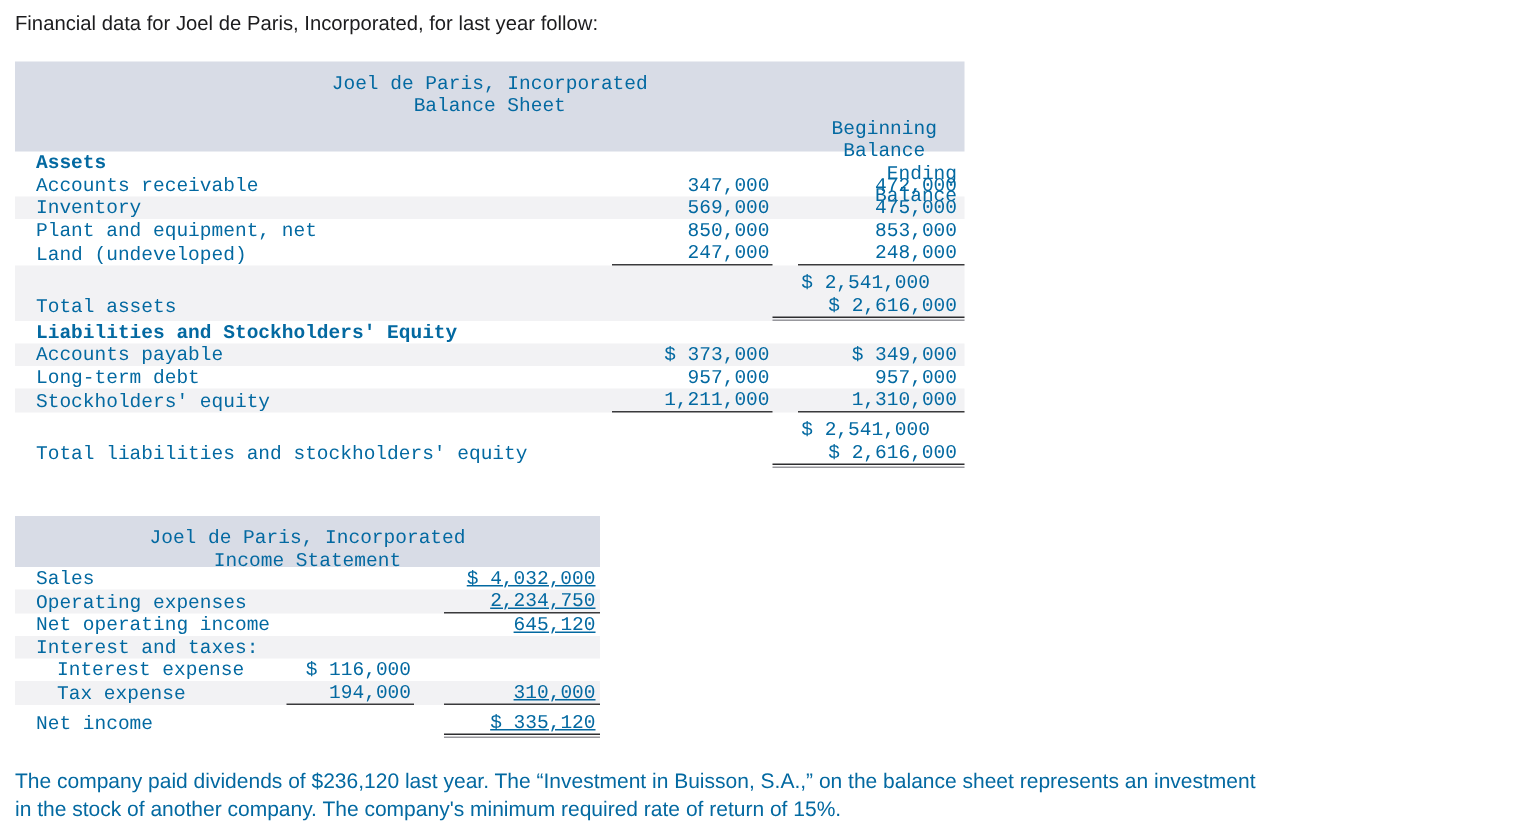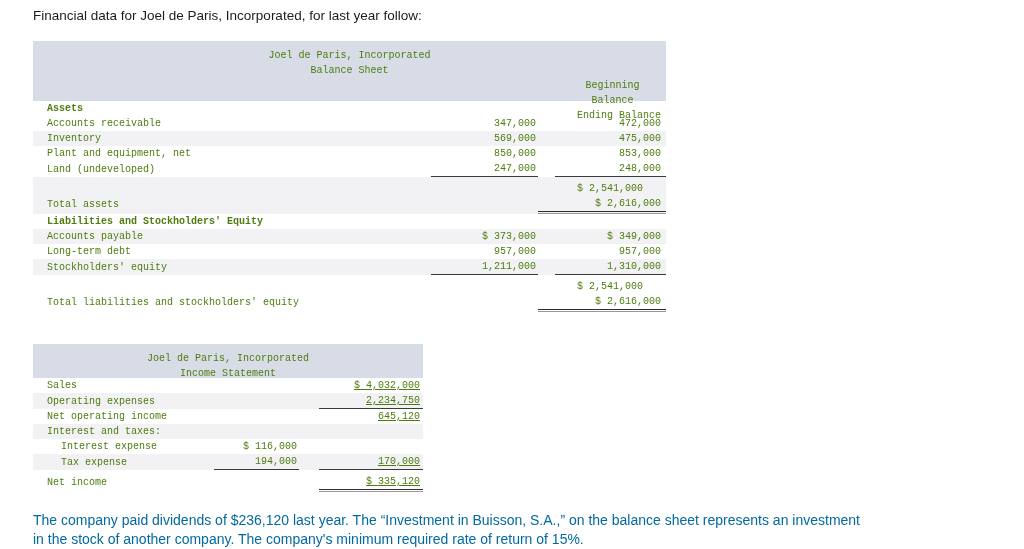--- a/index.html
+++ b/index.html
@@ -1,28 +1,28 @@
 <!DOCTYPE html>
 <html><head>
 <meta charset="utf-8">
 <style>
   * { box-sizing: border-box; margin: 0; padding: 0; }
   html, body { width: 1024px; height: 549px; background: #ffffff; overflow: hidden; }
   body { font-family: "Liberation Sans", sans-serif; color: #1f1f21; }
 
-  .page { padding: 8px 0 0 10px; margin-left: 23px; }
+  .page { padding: 8px 0 0 10px; }
 
   .intro { font-size: 13.5px; color: #1c1c1e; }
 
   
   .fin-table {
     font-family: "Liberation Mono", "DejaVu Sans Mono", monospace;
-    font-size: 10px;
+    font-size: 13px;
     line-height: 15px;
-    color: #4d7c0f;
+    color: #0369a1;
   }
   .bs { width: 633px; margin-top: 18px; }
   .is { width: 390px; margin-top: 32px; }
 
   .tbl-header { background: #d8dce6; padding-top: 7px; padding-bottom: 3px; }
   .bs .tbl-header { height: 60px; }
   .is .tbl-header { height: 34px; }
   .t-title, .t-sub { text-align: center; }
 
   .t-cols { display: flex; align-items: flex-end; flex-direction: column; }
@@ -192,21 +192,21 @@
       <div class="label indent">Interest expense</div>
       <div class="amts">
           <div class="amt ic1">$ 116,000</div>
           <div class="amt ic2"></div>
         </div>
     </div>
     <div class="row stripe">
       <div class="label indent">Tax expense</div>
       <div class="amts">
           <div class="amt ic1 ul">194,000</div>
-          <div class="amt ic2 ul">170,000</div>
+          <div class="amt ic2 ul">310,000</div>
         </div>
     </div>
     <div class="row total-row">
       <div class="label">Net income</div>
       <div class="amts">
           <div class="amt ic1"></div>
           <div class="amt ic2 dul">$ 335,120</div>
         </div>
     </div>
   </div>

